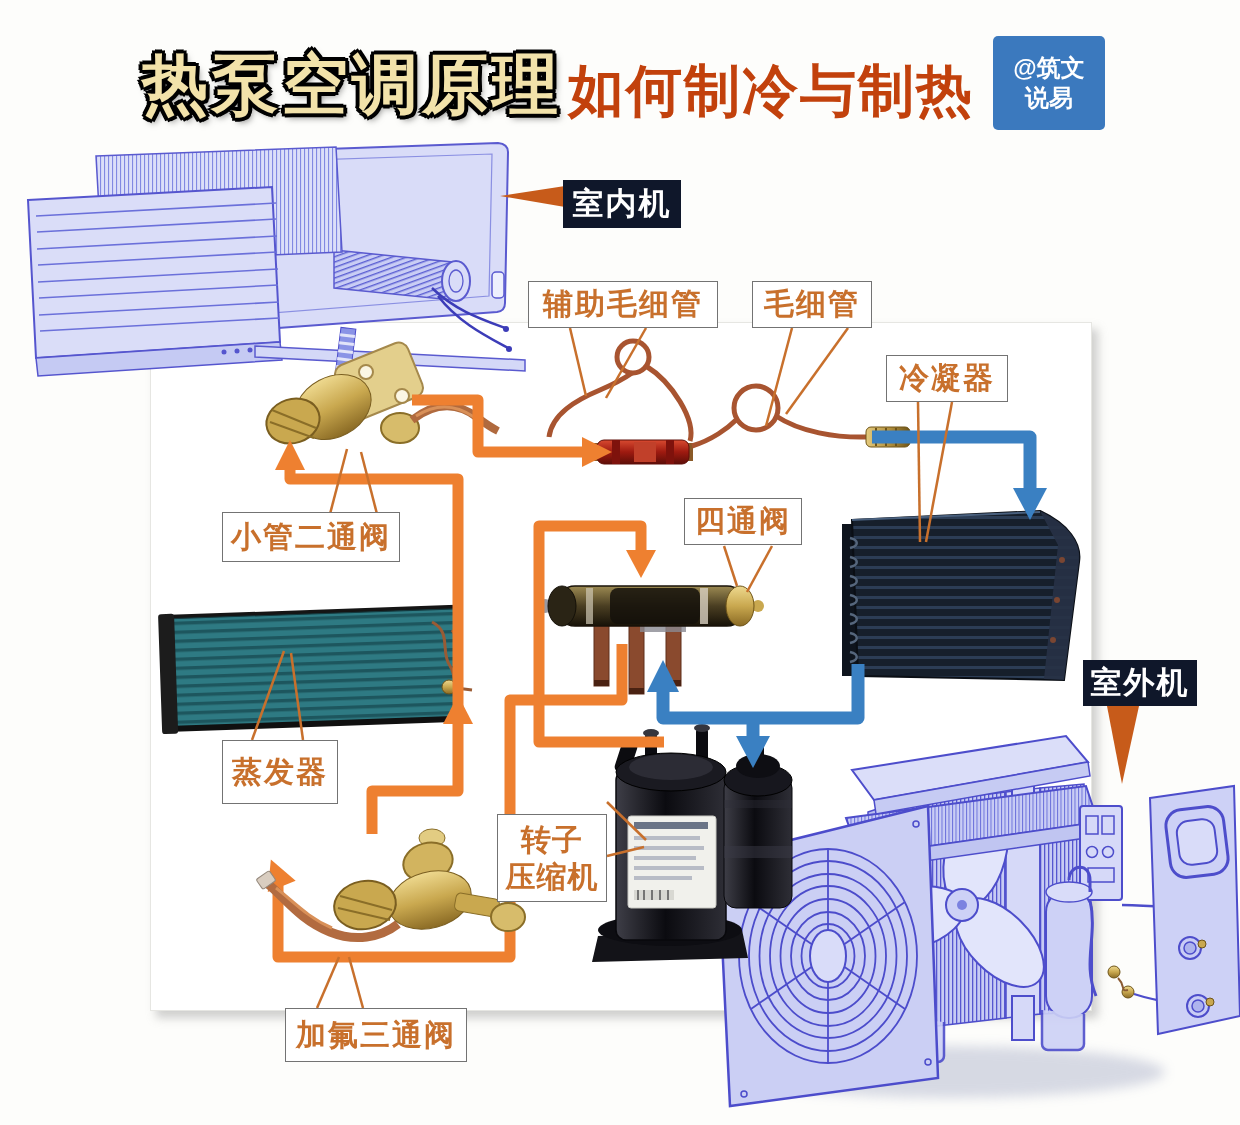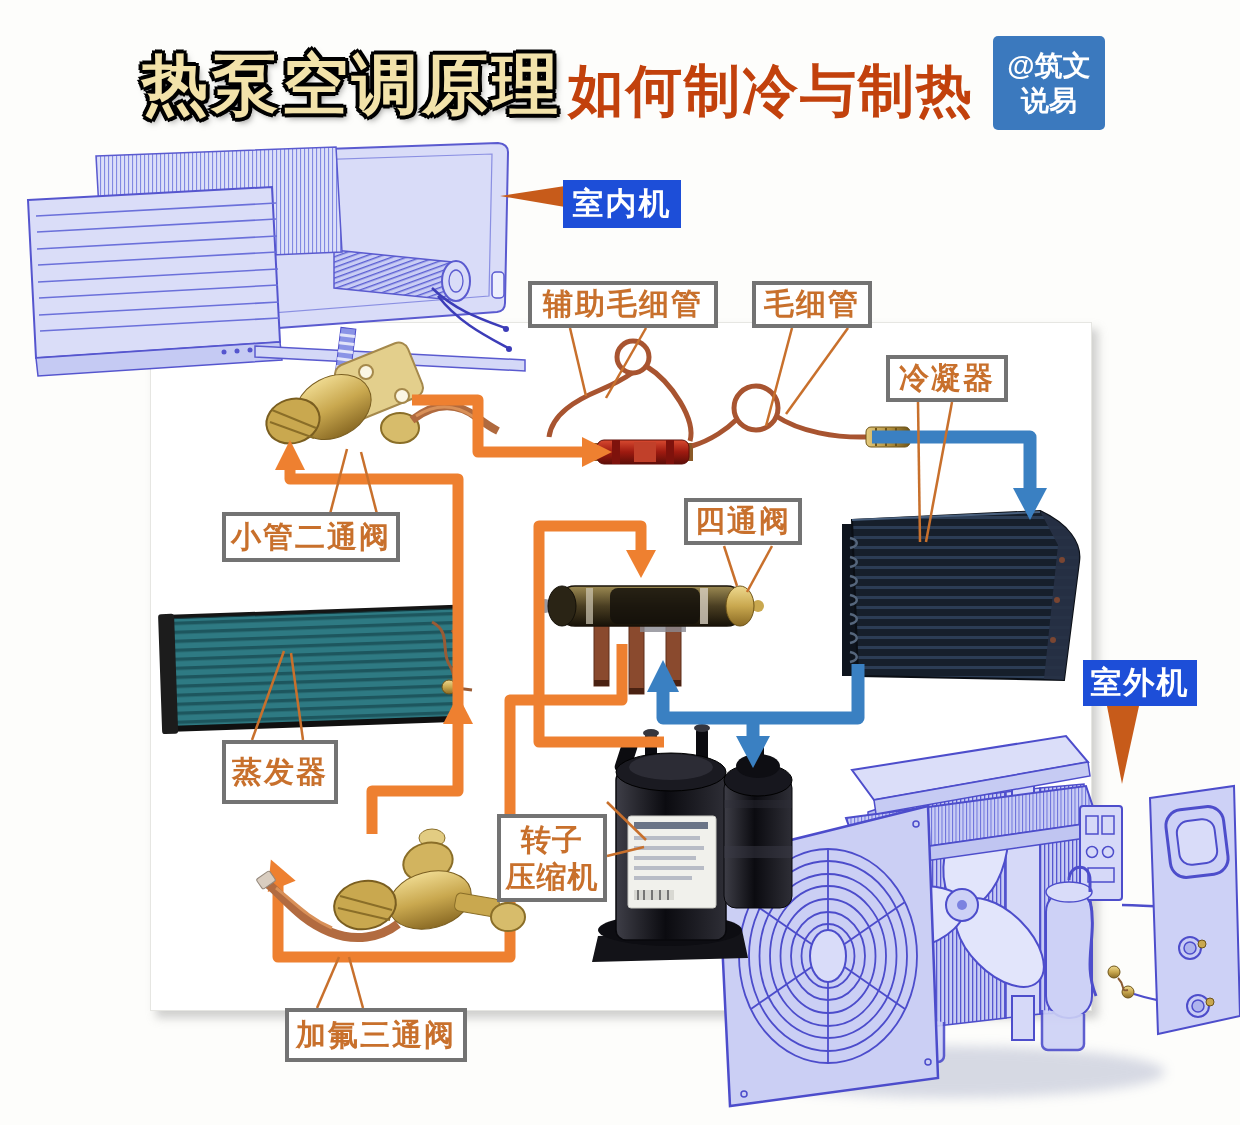--- a/index.html
+++ b/index.html
@@ -2,32 +2,32 @@
 <html><head>
 <meta charset="utf-8">
 <style>
   html,body{margin:0;padding:0;background:#FBFBF9;}
   #stage{position:relative;width:1240px;height:1125px;overflow:hidden;
          font-family:Liberation Sans, sans-serif;background:#FDFDFB;}
   #card{position:absolute;left:150px;top:322px;width:940px;height:687px;background:#FFFFFF;
         border:1px solid #E6E6E2;box-shadow:6px 7px 9px rgba(150,150,150,.45);}
   #diagram{position:absolute;left:0;top:0;z-index:2;}
   .tag{position:absolute;z-index:10;display:flex;align-items:center;justify-content:center;
-       background:#FFFFFF;border:4px solid #737373;color:#C8702C;font-weight:bold;
+       background:#FFFFFF;border:1px solid #737373;color:#C8702C;font-weight:bold;
        font-size:30px;letter-spacing:2px;box-sizing:border-box;white-space:nowrap;}
-  .tag.solid{background:#1d4ed8;border:none;color:#FFFFFF;font-size:31px;}
+  .tag.solid{background:#0f172a;border:none;color:#FFFFFF;font-size:31px;}
   .tag.multi{flex-direction:column;line-height:1.25;letter-spacing:1px;margin-top:28px;}
   #title-main{position:absolute;left:142px;top:40px;z-index:10;font-size:66px;font-weight:bold;
       letter-spacing:4px;color:#F2E2AA;
       text-shadow:-3px -3px 0 #000,3px -3px 0 #000,-3px 3px 0 #000,3px 3px 0 #000,
                   0 -4px 0 #000,0 4px 0 #000,-4px 0 0 #000,4px 0 0 #000,3px 4px 7px rgba(0,0,0,.55);}
   #title-sub{position:absolute;left:568px;top:54px;z-index:10;font-size:56px;font-weight:bold;
       letter-spacing:2px;color:#c2410c;}
   #badge{position:absolute;left:993px;top:36px;width:112px;height:94px;z-index:10;
-      background:#3B79BE;border-radius:5px;color:#fff;font-size:28px;font-weight:bold;
+      background:#3B79BE;border-radius:5px;color:#fff;font-size:24px;font-weight:bold;
       display:flex;flex-direction:column;align-items:center;justify-content:center;line-height:1.25;}
 </style>
 </head>
 <body>
 
 <div id="stage">
   <div id="card"></div>
 
   <svg id="diagram" width="1240" height="1125" viewBox="0 0 1240 1125">
     <defs>

